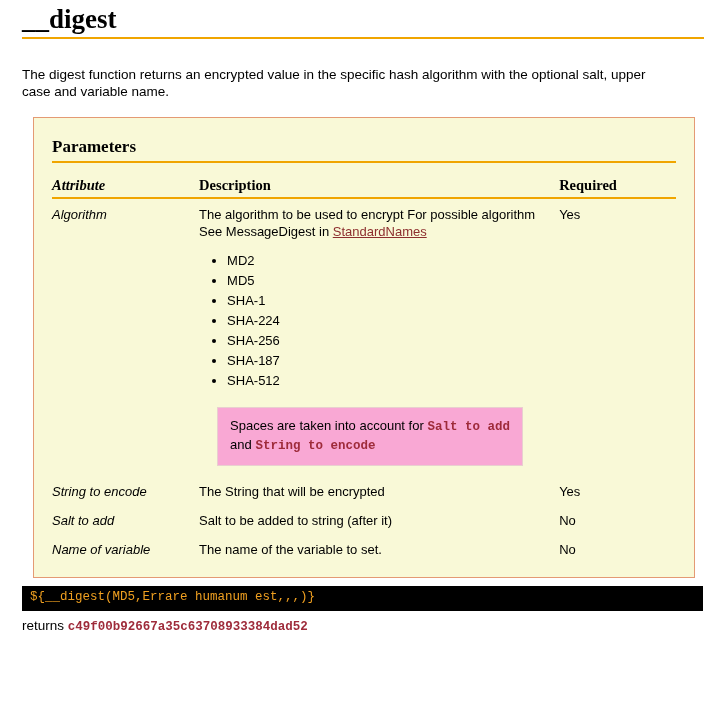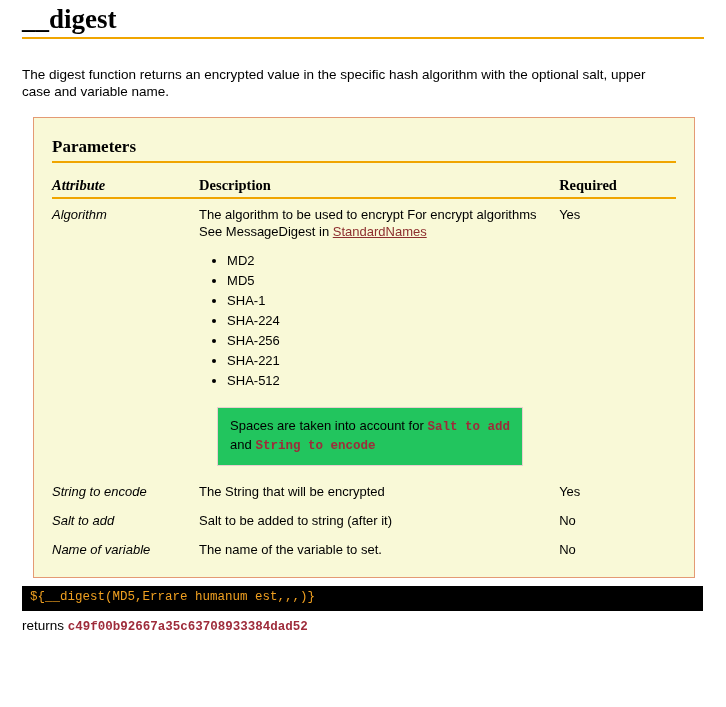--- a/index.html
+++ b/index.html
@@ -128,21 +128,21 @@
   a.doc-link {
     color: #8b2game;
     color: #8d2e2e;
     text-decoration: underline;
   }
 
   
   .note-box {
     margin: 16px 0 6px 18px;
     width: 306px;
-    background: #22c55e;
+    background: #f9a8d4;
     border: 1px solid #e9cfcf;
     padding: 9px 12px 10px 12px;
     font-size: 13px;
     line-height: 1.45;
     color: #000000;
   }
   .note-box code {
     font-family: "Liberation Mono", monospace;
     font-weight: bold;
     font-size: 12.5px;
@@ -204,30 +204,30 @@
           <th class="th-attr">Attribute</th>
           <th class="th-desc">Description</th>
           <th class="th-req">Required</th>
         </tr>
       </thead>
       <tbody>
 
         <tr>
           <td class="col-attr">Algorithm</td>
           <td class="col-desc">
-            <span>The algorithm to be used to encrypt For encrypt algorithms</span><br>
+            <span>The algorithm to be used to encrypt For possible algorithm</span><br>
             <span>See MessageDigest in </span><a class="doc-link" href="#">StandardNames</a>
 
             <ul class="algo-list">
               <li>MD2</li>
               <li>MD5</li>
               <li>SHA-1</li>
               <li>SHA-224</li>
               <li>SHA-256</li>
-              <li>SHA-221</li>
+              <li>SHA-187</li>
               <li>SHA-512</li>
             </ul>
 
             <div class="note-box">
               <span>Spaces are taken into account for </span><code>Salt to add</code><br><span>and </span><code>String to encode</code>
             </div>
           </td>
           <td class="col-req">Yes</td>
         </tr>
 

